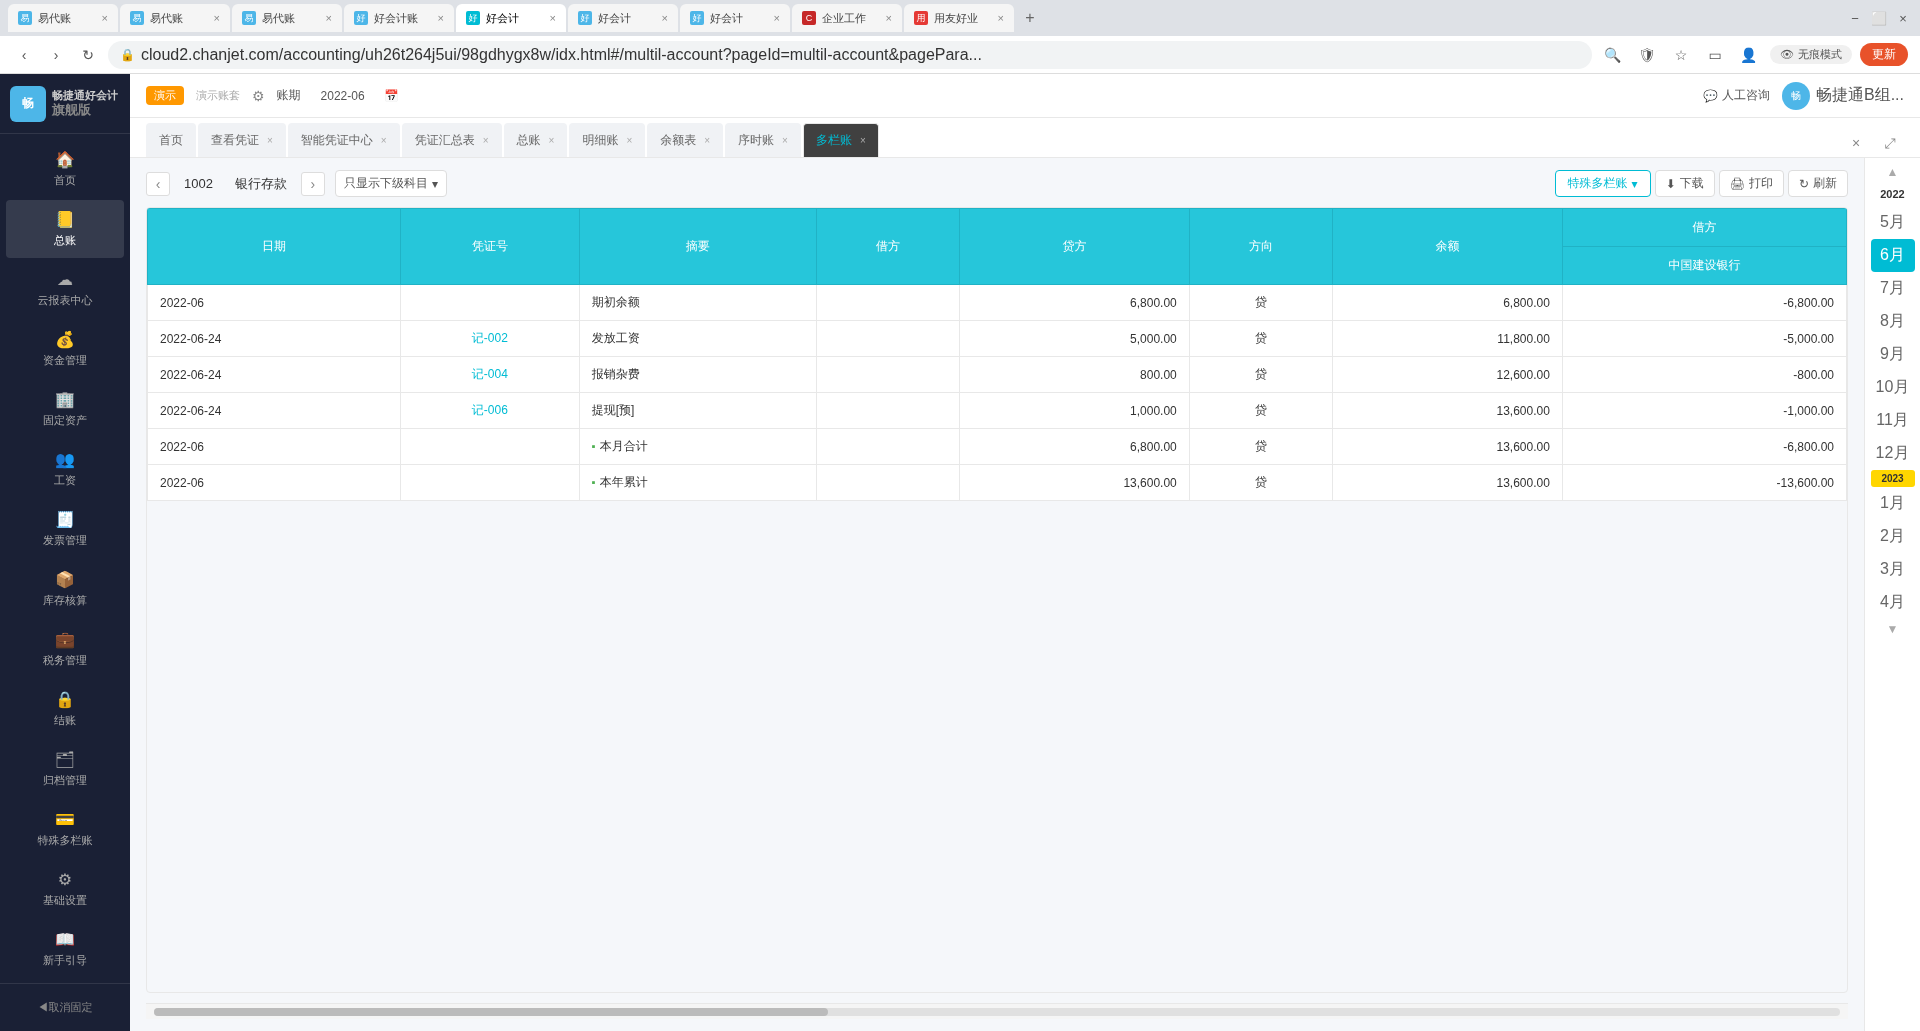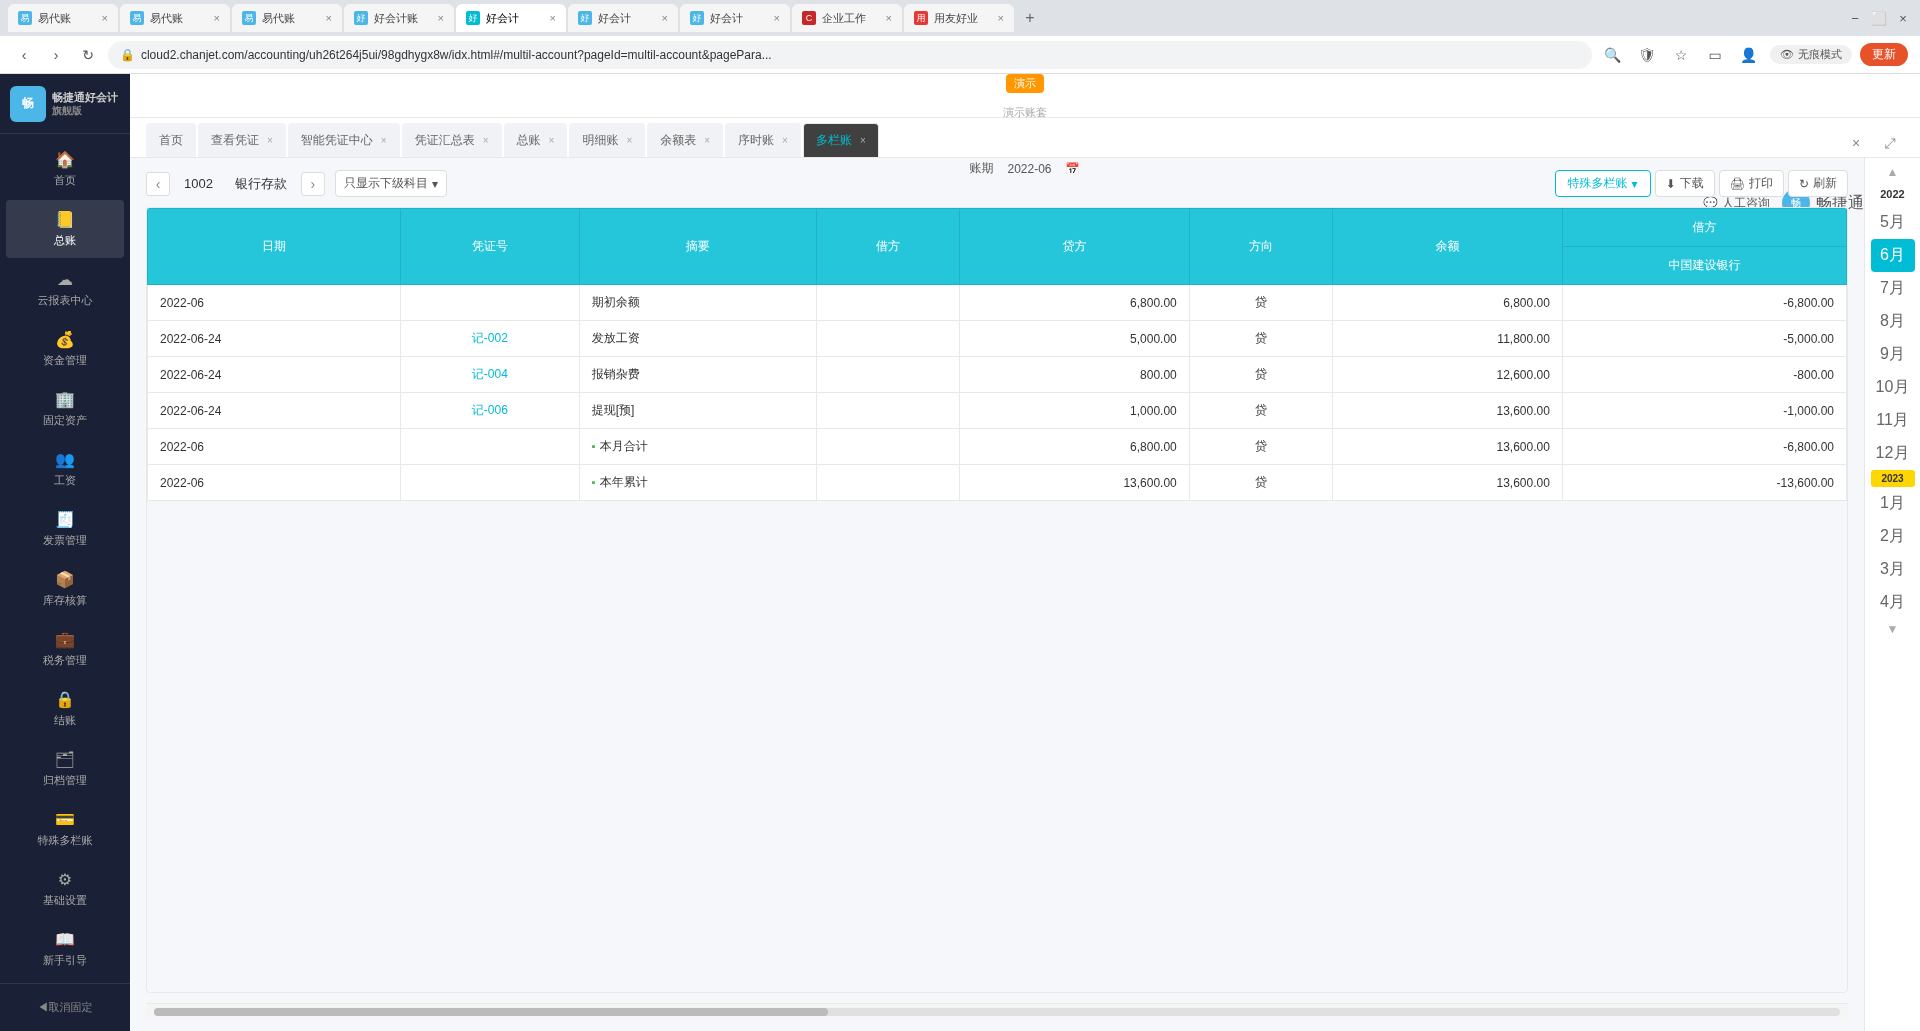--- a/index.html
+++ b/index.html
@@ -38,24 +38,24 @@
     .sidebar-item.active { background: rgba(255,255,255,0.12); color: #fff; }
     .sidebar-item .icon { font-size: 16px; }
     .sidebar-item .label { font-size: 11px; }
     .sidebar-bottom { padding: 8px 0; border-top: 1px solid rgba(255,255,255,0.1); }
     .sidebar-pin { display: flex; justify-content: center; padding: 8px; color: #888; font-size: 11px; cursor: pointer; gap: 4px; }
 
     
     .main-content { flex: 1; background: #f5f7fa; display: flex; flex-direction: column; overflow: hidden; }
 
     
-    .top-bar { background: #fff; height: 44px; display: flex; align-items: center; padding: 0 16px; gap: 12px; border-bottom: 1px solid #e8e8e8; flex-direction: column; }
+    .top-bar { background: #fff; height: 44px; display: flex; align-items: center; padding: 0 16px; gap: 12px; border-bottom: 1px solid #e8e8e8; }
     .demo-badge { background: #ff9800; color: #fff; border-radius: 4px; padding: 2px 8px; font-size: 11px; }
     .settings-icon { color: #888; cursor: pointer; font-size: 14px; }
-    .account-period { display: flex; align-items: center; gap: 14px; color: #555; font-size: 12px; }
+    .account-period { display: flex; align-items: center; gap: 20px; color: #555; font-size: 12px; }
     .top-bar-right { margin-left: auto; display: flex; align-items: center; gap: 12px; }
     .consult-btn { display: flex; align-items: center; gap: 4px; color: #555; font-size: 12px; cursor: pointer; }
     .user-info { display: flex; align-items: center; gap: 6px; }
     .user-avatar { width: 28px; height: 28px; border-radius: 50%; background: #4db6e8; display: flex; align-items: center; justify-content: center; color: #fff; font-size: 10px; }
     .user-name { font-size: 16px; color: #555; }
 
     
     .tab-bar { background: #fff; display: flex; align-items: flex-end; padding: 0 16px; border-bottom: 1px solid #e8e8e8; height: 40px; gap: 2px; }
     .page-tab { height: 34px; padding: 0 12px; display: flex; align-items: center; gap: 6px; font-size: 12px; color: #666; cursor: pointer; border-radius: 4px 4px 0 0; border: 1px solid transparent; border-bottom: none; background: #f0f2f5; }
     .page-tab.active { background: #404040; color: #00bcd4; border-color: #e8e8e8; font-weight: 500; }
@@ -161,21 +161,21 @@
     <div class="browser-ctrl-btn">×</div>
   </div>
 </div>
 
 <div class="address-bar">
   <div class="addr-nav-btn">‹</div>
   <div class="addr-nav-btn">›</div>
   <div class="addr-nav-btn">↻</div>
   <div class="addr-url">
     <span>🔒</span>
-    <span style="font-size:12px;color:#333;">cloud2.chanjet.com/accounting/uh26t264j5ui/98gdhygx8w/idx.html#/multil-account?pageId=multil-account&amp;pagePara...</span>
+    <span style="font-size:16px;color:#333;">cloud2.chanjet.com/accounting/uh26t264j5ui/98gdhygx8w/idx.html#/multil-account?pageId=multil-account&amp;pagePara...</span>
   </div>
   <div class="addr-actions">
     <div class="addr-action-btn">🔍</div>
     <div class="addr-action-btn">🛡</div>
     <div class="addr-action-btn">☆</div>
     <div class="addr-action-btn">▭</div>
     <div class="addr-action-btn">👤</div>
     <div class="wuhen-btn">
       <span>👁</span>
       <span>无痕模式</span>
@@ -186,21 +186,21 @@
   </div>
 </div>
 
 <div class="app-layout">
 
   <div class="sidebar">
     <div class="sidebar-logo">
       <div class="logo-icon">畅</div>
       <div class="logo-text">
         <div>畅捷通好会计</div>
-        <div style="font-size:10px;color:#888;">旗舰版</div>
+        <div style="font-size:13px;color:#888;">旗舰版</div>
       </div>
     </div>
     <div class="sidebar-nav">
       <div class="sidebar-item">
         <span class="icon">🏠</span>
         <span class="label">首页</span>
       </div>
       <div class="sidebar-item active">
         <span class="icon">📒</span>
         <span class="label">总账</span>

